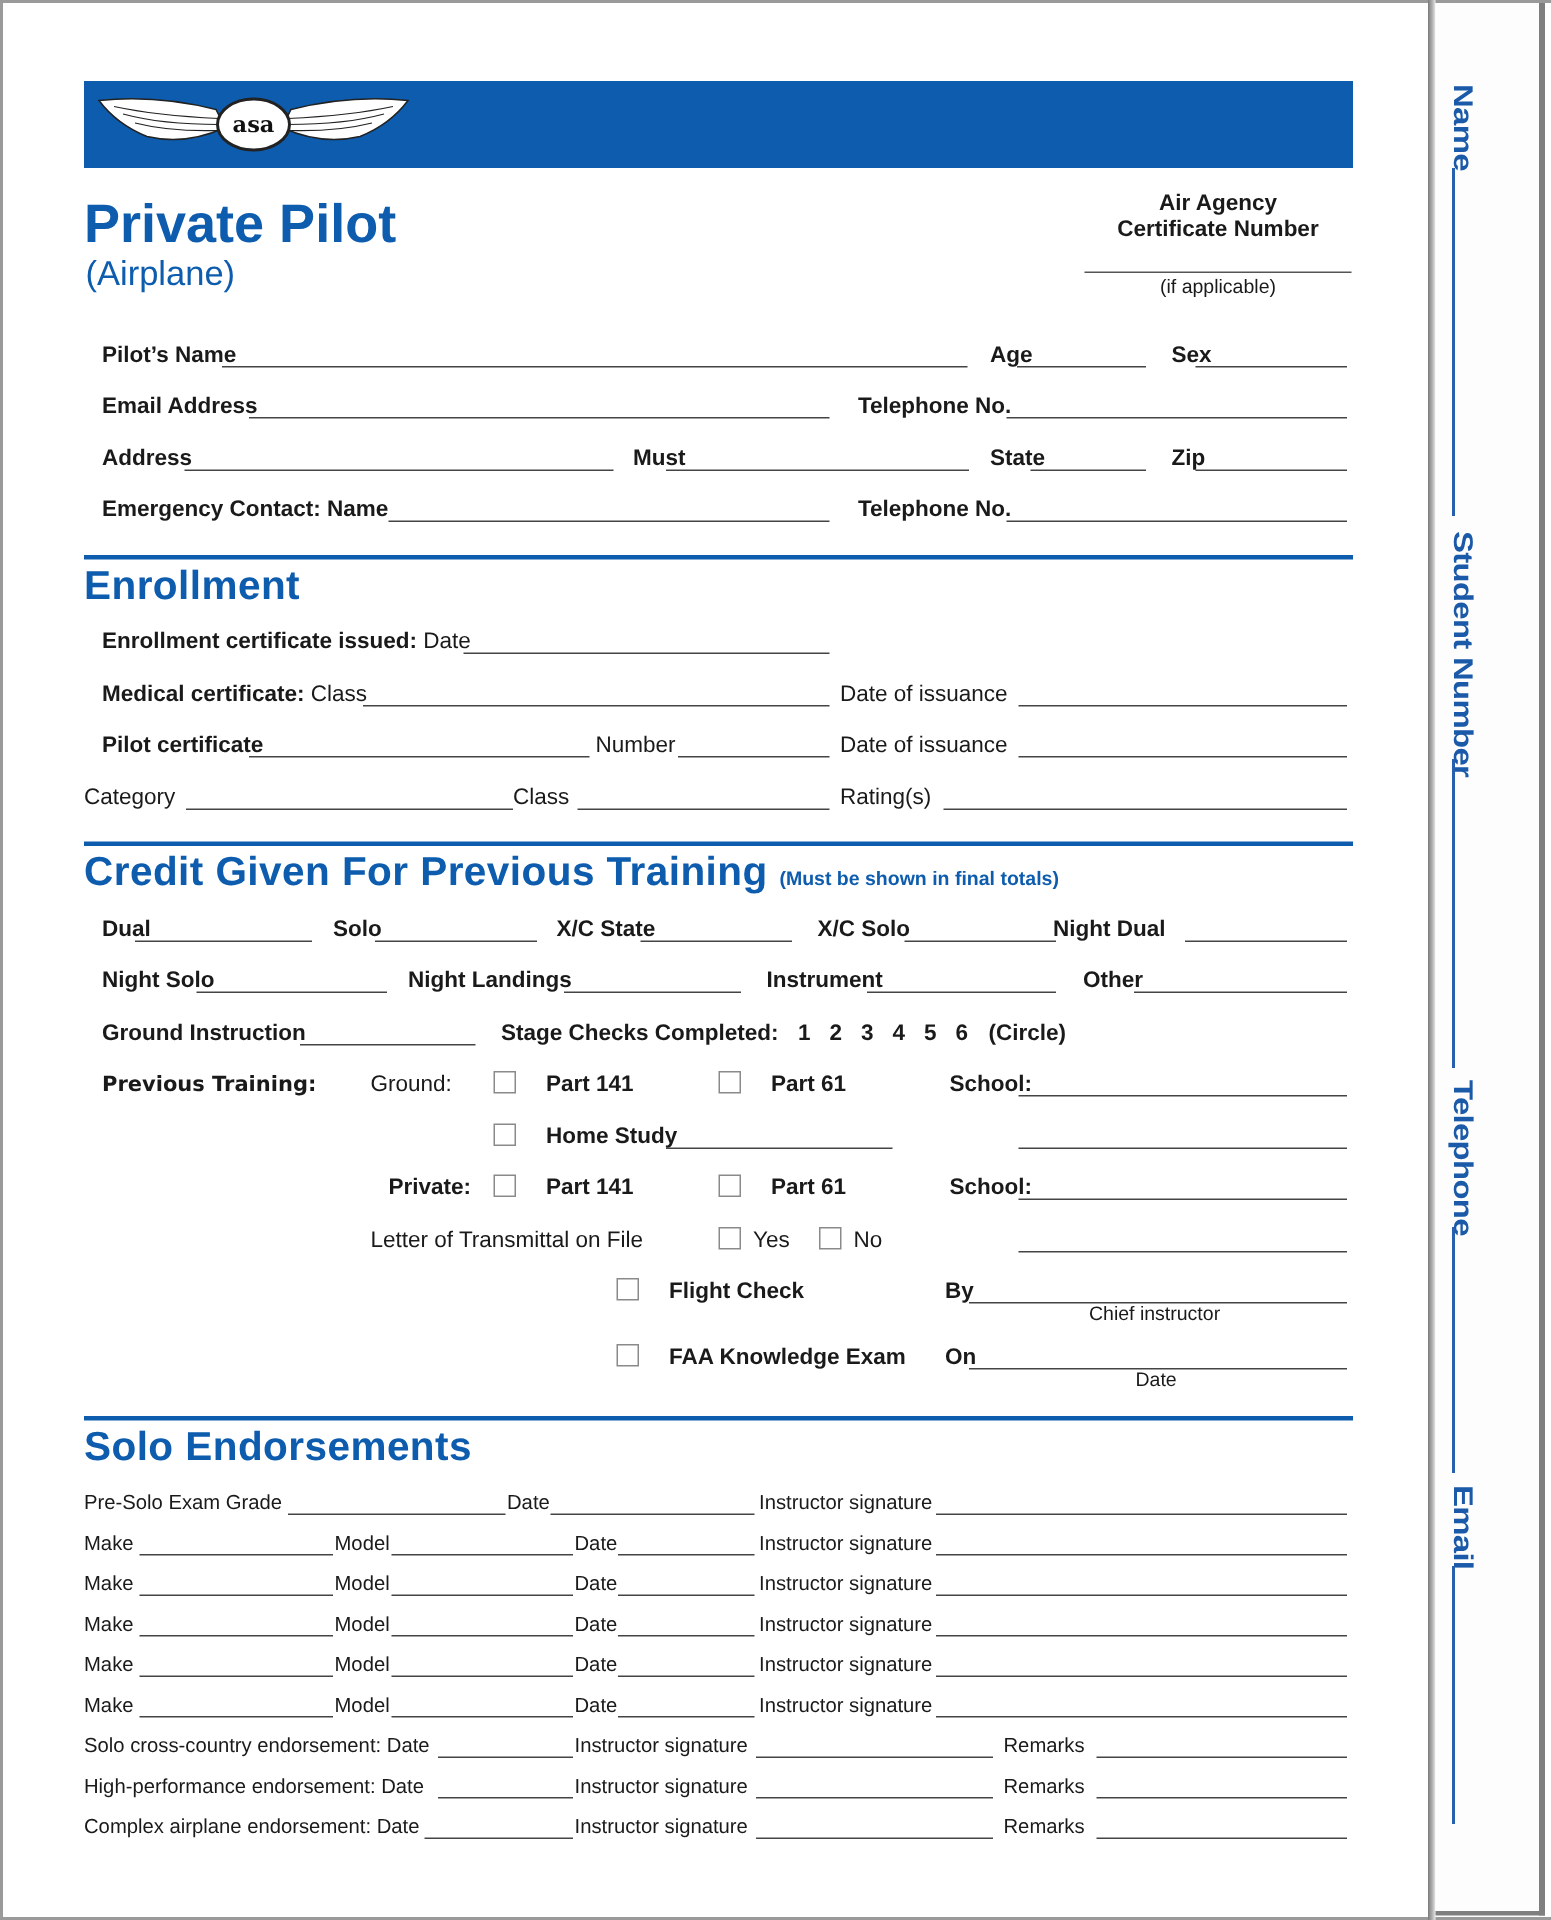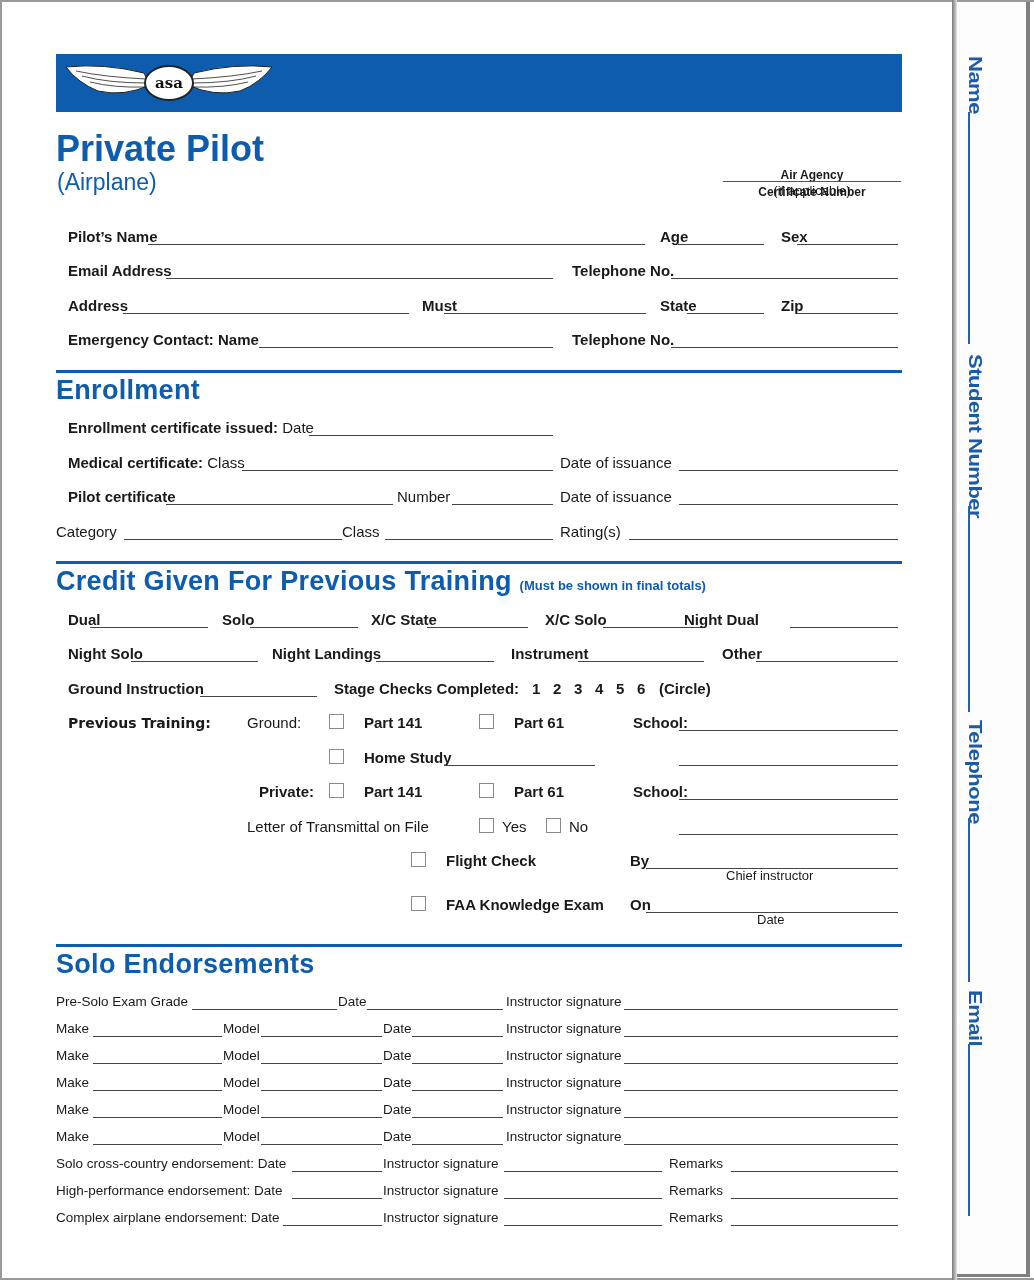--- a/index.html
+++ b/index.html
@@ -12,21 +12,21 @@
   .tab { position: absolute; left: 957px; top: 2px; width: 73px; height: 1275px; background: #fdfdfd; border-right: 4px solid #7f7f7f; border-bottom: 3px solid #7f7f7f; }
   .tab-label { position: absolute; left: 8px; font-weight: bold; color: #1b5aa8; font-size: 22px; writing-mode: vertical-rl; font-family: "Liberation Sans", sans-serif; letter-spacing: -0.5px; transform: scaleX(0.82); transform-origin: left top; line-height: 24px; }
   .tab-line { position: absolute; left: 968px; width: 2px; background: #2760ad; }
 
   .banner { position: absolute; left: 56px; top: 54px; width: 846px; height: 58px; background: #0d5cae; }
   .banner-title { position: absolute; right: 16px; top: 12px; color: #fff; font-weight: bold; font-size: 31px; letter-spacing: 0.2px; }
   .logo { position: absolute; left: 8px; top: 7px; width: 210px; height: 44px; }
 
   .title { position: absolute; left: 56px; top: 128px; color: #0d5cae; font-weight: bold; font-size: 36px; }
   .subtitle { position: absolute; left: 57px; top: 169px; color: #0d5cae; font-size: 23px; }
-  .agency { position: absolute; left: 722px; top: 127px; width: 180px; text-align: center; font-weight: bold; font-size: 12px; line-height: 17px; margin-top: 40px; }
+  .agency { position: absolute; left: 722px; top: 127px; width: 180px; text-align: center; font-weight: bold; font-size: 15px; line-height: 17px; }
   .agency-line { position: absolute; left: 723px; top: 181px; width: 178px; height: 1px; background: #555; }
   .agency-note { position: absolute; left: 722px; top: 183px; width: 180px; text-align: center; font-size: 13px; }
 
   .row { position: absolute; left: 56px; width: 846px; height: 20px; font-size: 15px; }
   .row .it { position: absolute; top: 0; white-space: nowrap; line-height: 18px; }
   .b { font-weight: bold; margin-left: 12px; }
   .ln { position: absolute; height: 1px; background: #444; top: 16px; }
 
   .sec-rule { position: absolute; left: 56px; width: 846px; height: 3px; background: #0d5cae; }
   .sec-title { position: absolute; left: 56px; color: #0d5cae; font-weight: bold; font-size: 27px; letter-spacing: 0.3px; }
@@ -151,21 +151,21 @@
 
 <div class="row" style="top:611px;">
   <span class="it b" style="left:0;">Dual</span>
   <div class="ln" style="left:34px;width:118px;"></div>
   <span class="it b" style="left:154px;">Solo</span>
   <div class="ln" style="left:194px;width:108px;"></div>
   <span class="it b" style="left:303px;">X/C State</span>
   <div class="ln" style="left:371px;width:101px;"></div>
   <span class="it b" style="left:477px;">X/C Solo</span>
   <div class="ln" style="left:547px;width:101px;"></div>
-  <span class="it b" style="left:616px;">Night Dual</span>
+  <span class="it b" style="left:634px;">Night Dual</span>
   <div class="ln" style="left:734px;width:108px;"></div>
 </div>
 <div class="row" style="top:645px;">
   <span class="it b" style="left:0;">Night Solo</span>
   <div class="ln" style="left:75px;width:127px;"></div>
   <span class="it b" style="left:204px;">Night Landings</span>
   <div class="ln" style="left:320px;width:118px;"></div>
   <span class="it b" style="left:443px;">Instrument</span>
   <div class="ln" style="left:522px;width:126px;"></div>
   <span class="it b" style="left:654px;">Other</span>

